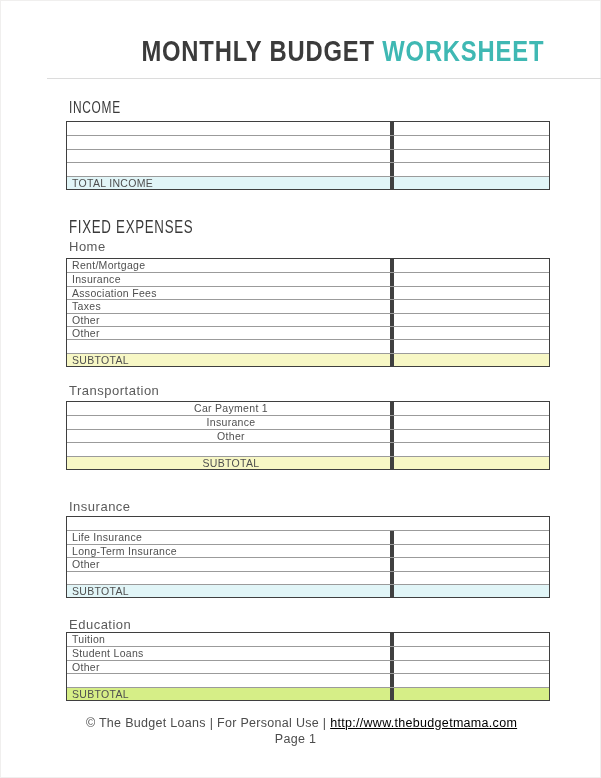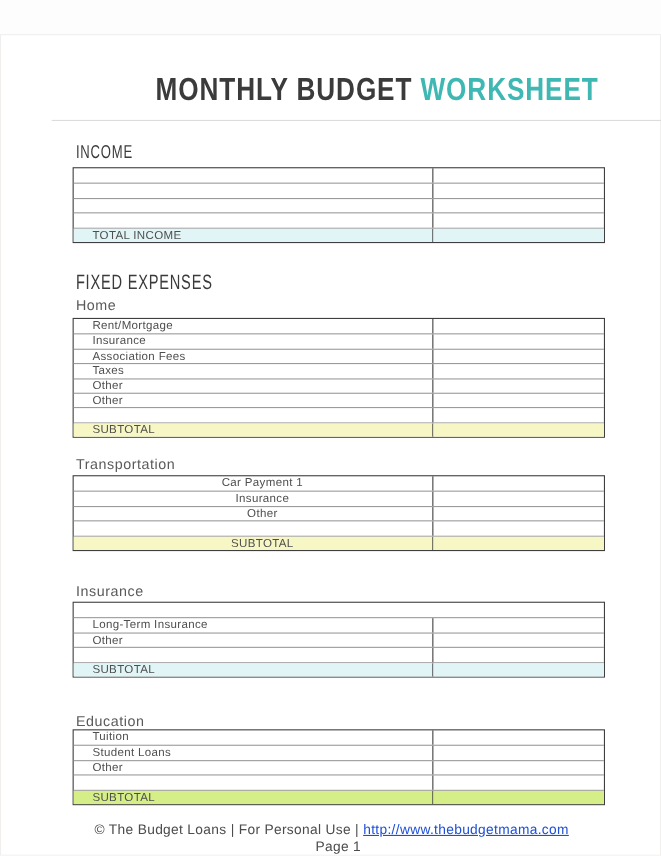--- a/index.html
+++ b/index.html
@@ -1,20 +1,20 @@
 <!DOCTYPE html>
 <html><head>
 <meta charset="utf-8">
 <style>
   html,body{margin:0;padding:0;}
   body{
     width:601px;height:778px;position:relative;background:#fdfdfd;
     font-family:"Liberation Sans", sans-serif;overflow:hidden;
   }
-  .page{position:absolute;inset:0;background:#ffffff;border:1px solid #f0efee;box-sizing:border-box;margin-top:31px;}
+  .page{position:absolute;inset:0;background:#ffffff;border:1px solid #f0efee;box-sizing:border-box;}
 
   
   .title{
     position:absolute;top:34px;right:56px;white-space:nowrap;
     font-size:29px;font-weight:bold;letter-spacing:1px;color:#3b3b3b;
     transform:scaleX(0.82);transform-origin:right center;
   }
   .title .accent{color:#3fb8b3;}
   .header-rule{position:absolute;top:77px;left:46px;width:554px;height:1px;background:#dcdcdc;}
 
@@ -42,36 +42,36 @@
   .t-income{top:120px;}
   .t-home{top:257px;}
   .t-transportation{top:400px;text-align:center;}
   .t-insurance{top:515px;}
   .t-education{top:631px;}
 
   .row{display:flex;height:13.4px;border-top:1px solid #9b9b9b;box-sizing:border-box;}
   .row:first-child{border-top:none;}
   .cell-label{
     flex:1;font-size:10.5px;line-height:13px;color:#4f4f4f;letter-spacing:0.3px;
-    padding-left:17px;box-sizing:border-box;border-right:1px solid #404040;
+    padding-left:5px;box-sizing:border-box;border-right:4px solid #404040;
     overflow:hidden;white-space:nowrap;
   }
   .cell-value{width:155px;box-sizing:border-box;}
   .bg-cyan{background:#e1f5f7;}
   .bg-yellow{background:#f7f7c5;}
   .bg-green{background:#d6ee87;}
 
   
   .footer{
     position:absolute;top:715px;left:0;width:601px;text-align:center;
     font-size:12.5px;color:#4c4c4c;letter-spacing:0.3px;line-height:15px;
   }
-  .footer a{color:#1d4ed8;text-decoration:underline;cursor:pointer;}
+  .footer a{color:#000000;text-decoration:underline;cursor:pointer;}
   .page-num{
-    position:absolute;top:731px;left:12px;width:589px;text-align:center;
+    position:absolute;top:731px;left:0;width:589px;text-align:center;
     font-size:12.5px;color:#4c4c4c;letter-spacing:0.3px;
   }
 </style>
 </head>
 <body>
 
 <div class="page">
 
   <div class="title"><span>MONTHLY BUDGET </span><span class="accent">WORKSHEET</span></div>
   <div class="header-rule"></div>
@@ -162,20 +162,24 @@
       <div class="cell-value bg-yellow"></div>
     </div>
   </div>
 
   <div class="subheading sh-insurance">Insurance</div>
   <div class="wtable t-insurance">
     <div class="row">
       <div class="cell-value"></div>
     </div>
     <div class="row">
+      <div class="cell-label">Life Insurance</div>
+      <div class="cell-value"></div>
+    </div>
+    <div class="row">
       <div class="cell-label">Long-Term Insurance</div>
       <div class="cell-value"></div>
     </div>
     <div class="row">
       <div class="cell-label">Other</div>
       <div class="cell-value"></div>
     </div>
     <div class="row">
       <div class="cell-label"></div>
       <div class="cell-value"></div>

